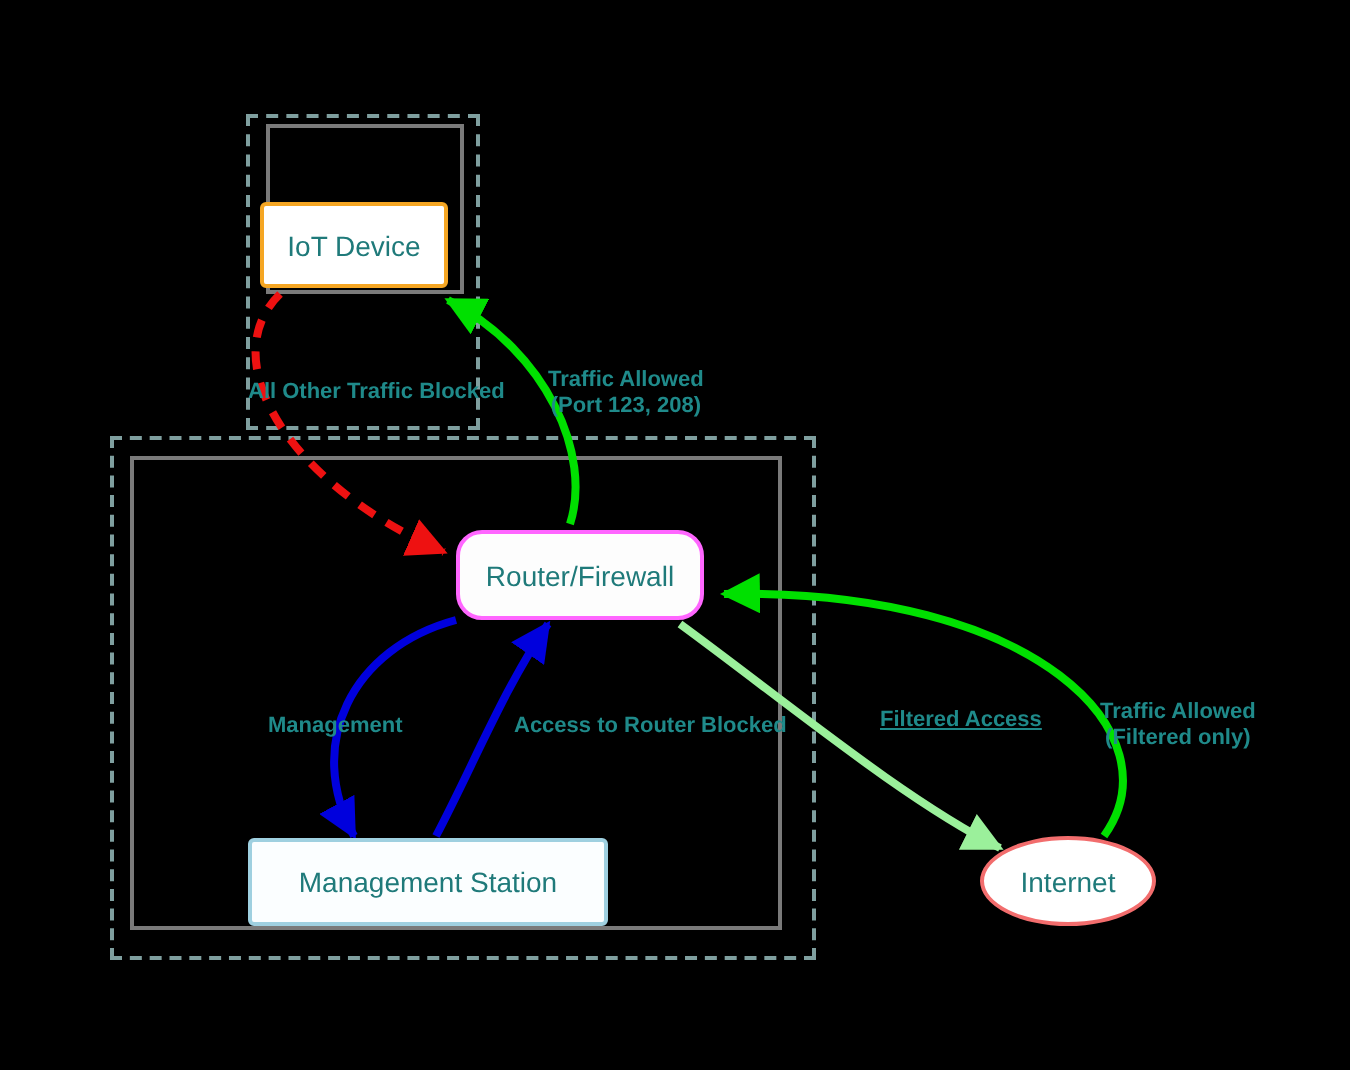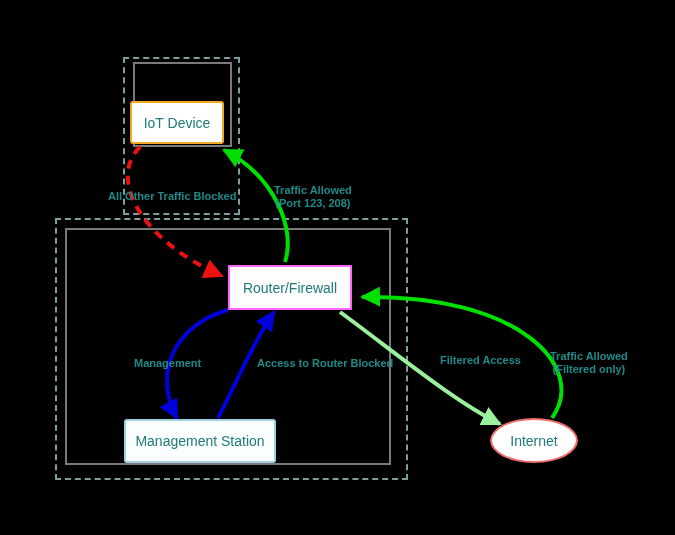--- a/index.html
+++ b/index.html
@@ -49,21 +49,21 @@
     white-space: nowrap;
   }
   .node-iot {
     background: #ffffff;
     border: 2px solid #f5a623;
     border-radius: 3px;
   }
   .node-router {
     background: #fdfdfd;
     border: 2px solid #ff66ff;
-    border-radius: 1px;
+    border-radius: 13px;
   }
   .node-mgmt {
     background: #fbfeff;
     border: 2px solid #9fd0e0;
     border-radius: 3px;
   }
   .node-internet {
     background: #ffffff;
     border: 2px solid #f26d6d;
     border-radius: 50%;
@@ -133,46 +133,46 @@
   </svg>
 
   <div class="node node-iot" style="left:130px; top:101px; width:94px; height:43px;">
     <span>IoT Device</span>
   </div>
 
   <div class="node node-router" style="left:228px; top:265px; width:124px; height:45px;">
     <span>Router/Firewall</span>
   </div>
 
-  <div class="node node-mgmt" style="left:124px; top:419px; width:152px; height:44px;">
+  <div class="node node-mgmt" style="left:124px; top:419px; width:180px; height:44px;">
     <span>Management Station</span>
   </div>
 
   <div class="node node-internet" style="left:490px; top:418px; width:88px; height:45px;">
     <span>Internet</span>
   </div>
 
-  <div class="edge-label" style="left:108px; top:190px;">
+  <div class="edge-label" style="left:124px; top:190px;">
     <span>All Other Traffic Blocked</span>
   </div>
 
   <div class="edge-label" style="left:274px; top:184px;">
     <div>Traffic Allowed</div>
     <div>(Port 123, 208)</div>
   </div>
 
   <div class="edge-label" style="left:134px; top:357px;">
     <span>Management</span>
   </div>
 
   <div class="edge-label" style="left:257px; top:357px;">
     <span>Access to Router Blocked</span>
   </div>
 
-  <div class="edge-label" style="left:440px; top:354px;">
+  <div class="edge-label" style="left:440px; top:354px;text-decoration:underline;">
     <span>Filtered Access</span>
   </div>
 
   <div class="edge-label" style="left:550px; top:350px;">
     <div>Traffic Allowed</div>
     <div>(Filtered only)</div>
   </div>
 
 </div>
 

